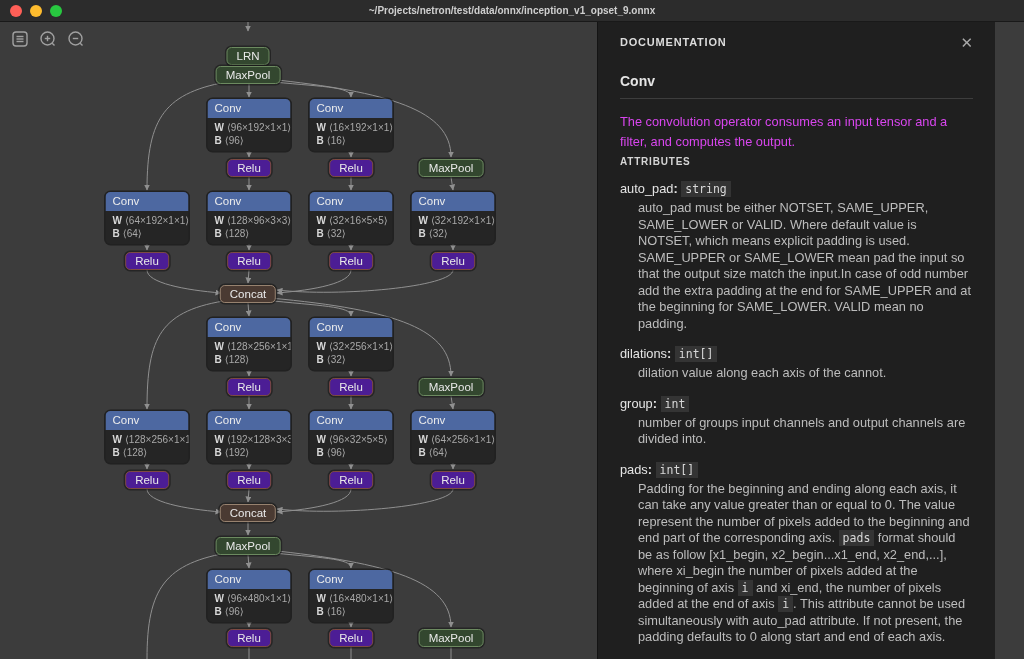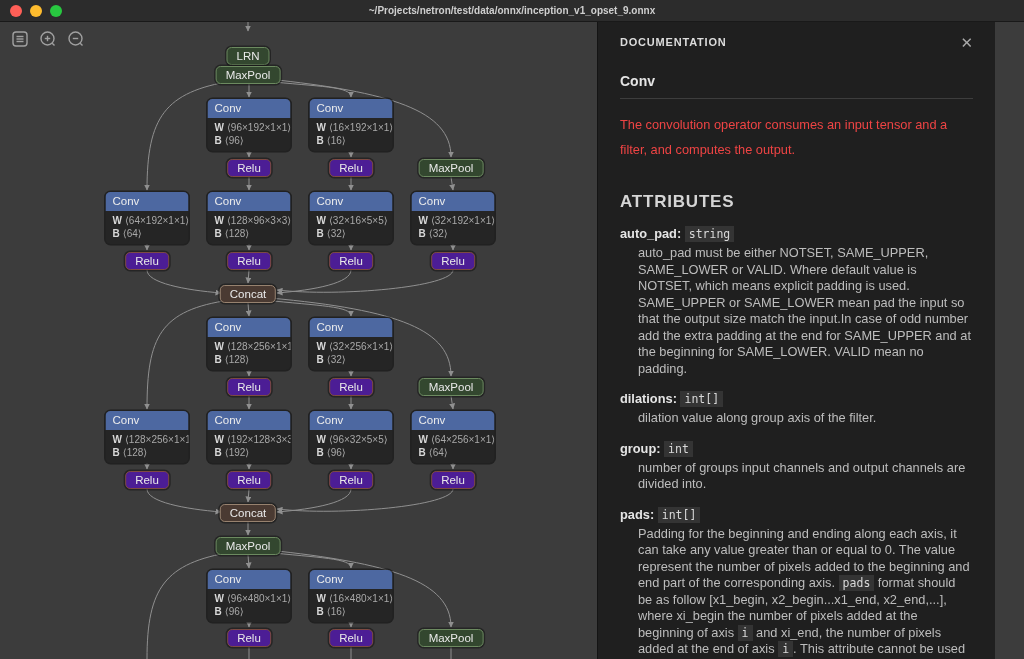--- a/index.html
+++ b/index.html
@@ -45,25 +45,25 @@
 
   
   .doc-panel { width:398px; height:637px; background:#1f1f1f; border-left:1px solid #141414;
     padding:14px 22px 10px 22px; color:#c6c6c6; font-size:12.8px; overflow:hidden; }
   .doc-header { display:flex; justify-content:space-between; align-items:flex-start;
     margin-bottom:24px; }
   .doc-header .hdr { font-size:11px; font-weight:bold; letter-spacing:.8px; color:#dcdcdc; }
   .close { font-size:15px; line-height:13px; color:#a8a8a8; cursor:pointer; }
   .doc-title { font-size:14px; font-weight:bold; color:#e5e5e5; padding-bottom:9px;
     border-bottom:1px solid #3d3d3d; margin-bottom:13px; }
-  .desc { line-height:25px; color:#ef4444; margin-bottom:30px; }
-  .section-h { font-size:17px; font-weight:bold; letter-spacing:.8px; color:#d5d5d5; margin-bottom:13px; }
+  .desc { line-height:20px; color:#d946ef; margin-bottom:4px; }
+  .section-h { font-size:10px; font-weight:bold; letter-spacing:.8px; color:#d5d5d5; margin-bottom:13px; }
   .attr { margin-bottom:13px; }
   .attr-head { margin-bottom:2px; line-height:17px; }
-  .attr-name { font-weight:bold; color:#e5e5e5; }
+  .attr-name { font-weight:normal; color:#e5e5e5; }
   .attr-colon { color:#e5e5e5; font-weight:bold; }
   .type-chip, .inline-code { font-family:"DejaVu Sans Mono", monospace; font-size:11.5px;
     background:#343434; color:#d8d8d8; padding:1px 4px; border-radius:0; }
   .attr-desc { padding-left:18px; line-height:16.5px; color:#bdbdbd; }
 </style>
 </head>
 <body>
 
 <div class="window">
 
@@ -290,21 +290,21 @@
       <div class="doc-title">Conv</div>
       <p class="desc">The convolution operator consumes an input tensor and a filter, and computes the output.</p>
       <div class="section-h">ATTRIBUTES</div>
       <div id="attrs">
           <div class="attr">
             <div class="attr-head"><span class="attr-name">auto_pad</span><span class="attr-colon">: </span><code class="type-chip">string</code></div>
             <div class="attr-desc">auto_pad must be either NOTSET, SAME_UPPER, SAME_LOWER or VALID. Where default value is NOTSET, which means explicit padding is used. SAME_UPPER or SAME_LOWER mean pad the input so that the output size match the input.In case of odd number add the extra padding at the end for SAME_UPPER and at the beginning for SAME_LOWER. VALID mean no padding.</div>
           </div>
           <div class="attr">
             <div class="attr-head"><span class="attr-name">dilations</span><span class="attr-colon">: </span><code class="type-chip">int[]</code></div>
-            <div class="attr-desc">dilation value along group axis of the filter.</div>
+            <div class="attr-desc">dilation value along each axis of the cannot.</div>
           </div>
           <div class="attr">
             <div class="attr-head"><span class="attr-name">group</span><span class="attr-colon">: </span><code class="type-chip">int</code></div>
             <div class="attr-desc">number of groups input channels and output channels are divided into.</div>
           </div>
           <div class="attr">
             <div class="attr-head"><span class="attr-name">pads</span><span class="attr-colon">: </span><code class="type-chip">int[]</code></div>
             <div class="attr-desc">Padding for the beginning and ending along each axis, it can take any value greater than or equal to 0. The value represent the number of pixels added to the beginning and end part of the corresponding axis. <code class="inline-code">pads</code> format should be as follow [x1_begin, x2_begin...x1_end, x2_end,...], where xi_begin the number of pixels added at the beginning of axis <code class="inline-code">i</code> and xi_end, the number of pixels added at the end of axis <code class="inline-code">i</code>. This attribute cannot be used simultaneously with auto_pad attribute. If not present, the padding defaults to 0 along start and end of each axis.</div>
           </div>
         </div>

